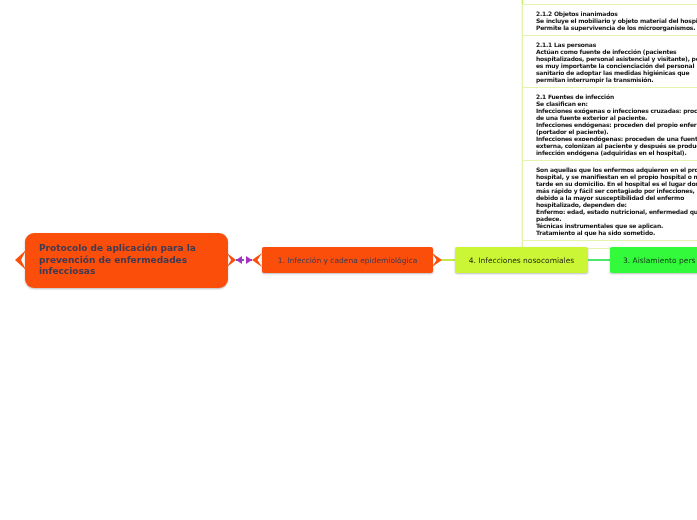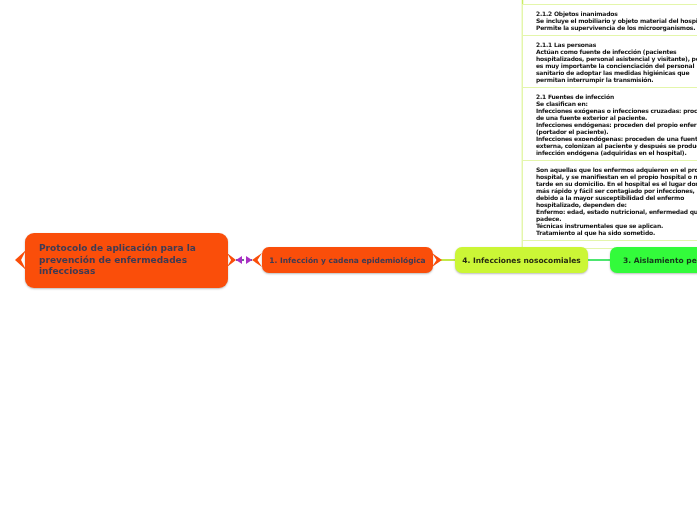--- a/index.html
+++ b/index.html
@@ -25,23 +25,23 @@
   .mapnode{
     position:absolute;z-index:3;box-sizing:border-box;
     box-shadow:0 1px 2px rgba(90,90,90,.4);
   }
   #root-node{
     left:25px;top:233px;width:203px;height:55px;border-radius:9px;
     background:#fa4e0a;color:#3e3b54;font-weight:bold;
     font-size:9px;line-height:11.5px;padding:10px 12px 16px 14px;
   }
   .branch-node{
-    top:247px;height:26px;border-radius:7px;
+    top:247px;height:26px;border-radius:2px;
     display:flex;align-items:center;justify-content:center;
-    font-size:7.5px;font-weight:bold;white-space:nowrap;
+    font-size:7.5px;font-weight:normal;white-space:nowrap;
   }
   #node-1{left:262px;width:171px;background:#fa4e0a;color:#3e3b54;}
   #node-2{left:455px;width:133px;background:#cbf636;color:#272b12;}
   #node-3{left:610px;width:200px;background:#33fb3b;color:#14361a;justify-content:flex-start;padding-left:13px;}
   
   .tip{position:absolute;z-index:3;background:#fa4e0a;}
   .tip-left{clip-path:polygon(100% 0,0 50%,100% 100%,55% 50%);}
   .tip-right{clip-path:polygon(0 0,100% 50%,0 100%,45% 50%);}
   #root-tip-left{left:15px;top:250px;width:11px;height:20px;}
   #root-tip-right{left:227px;top:253px;width:9px;height:14px;}

